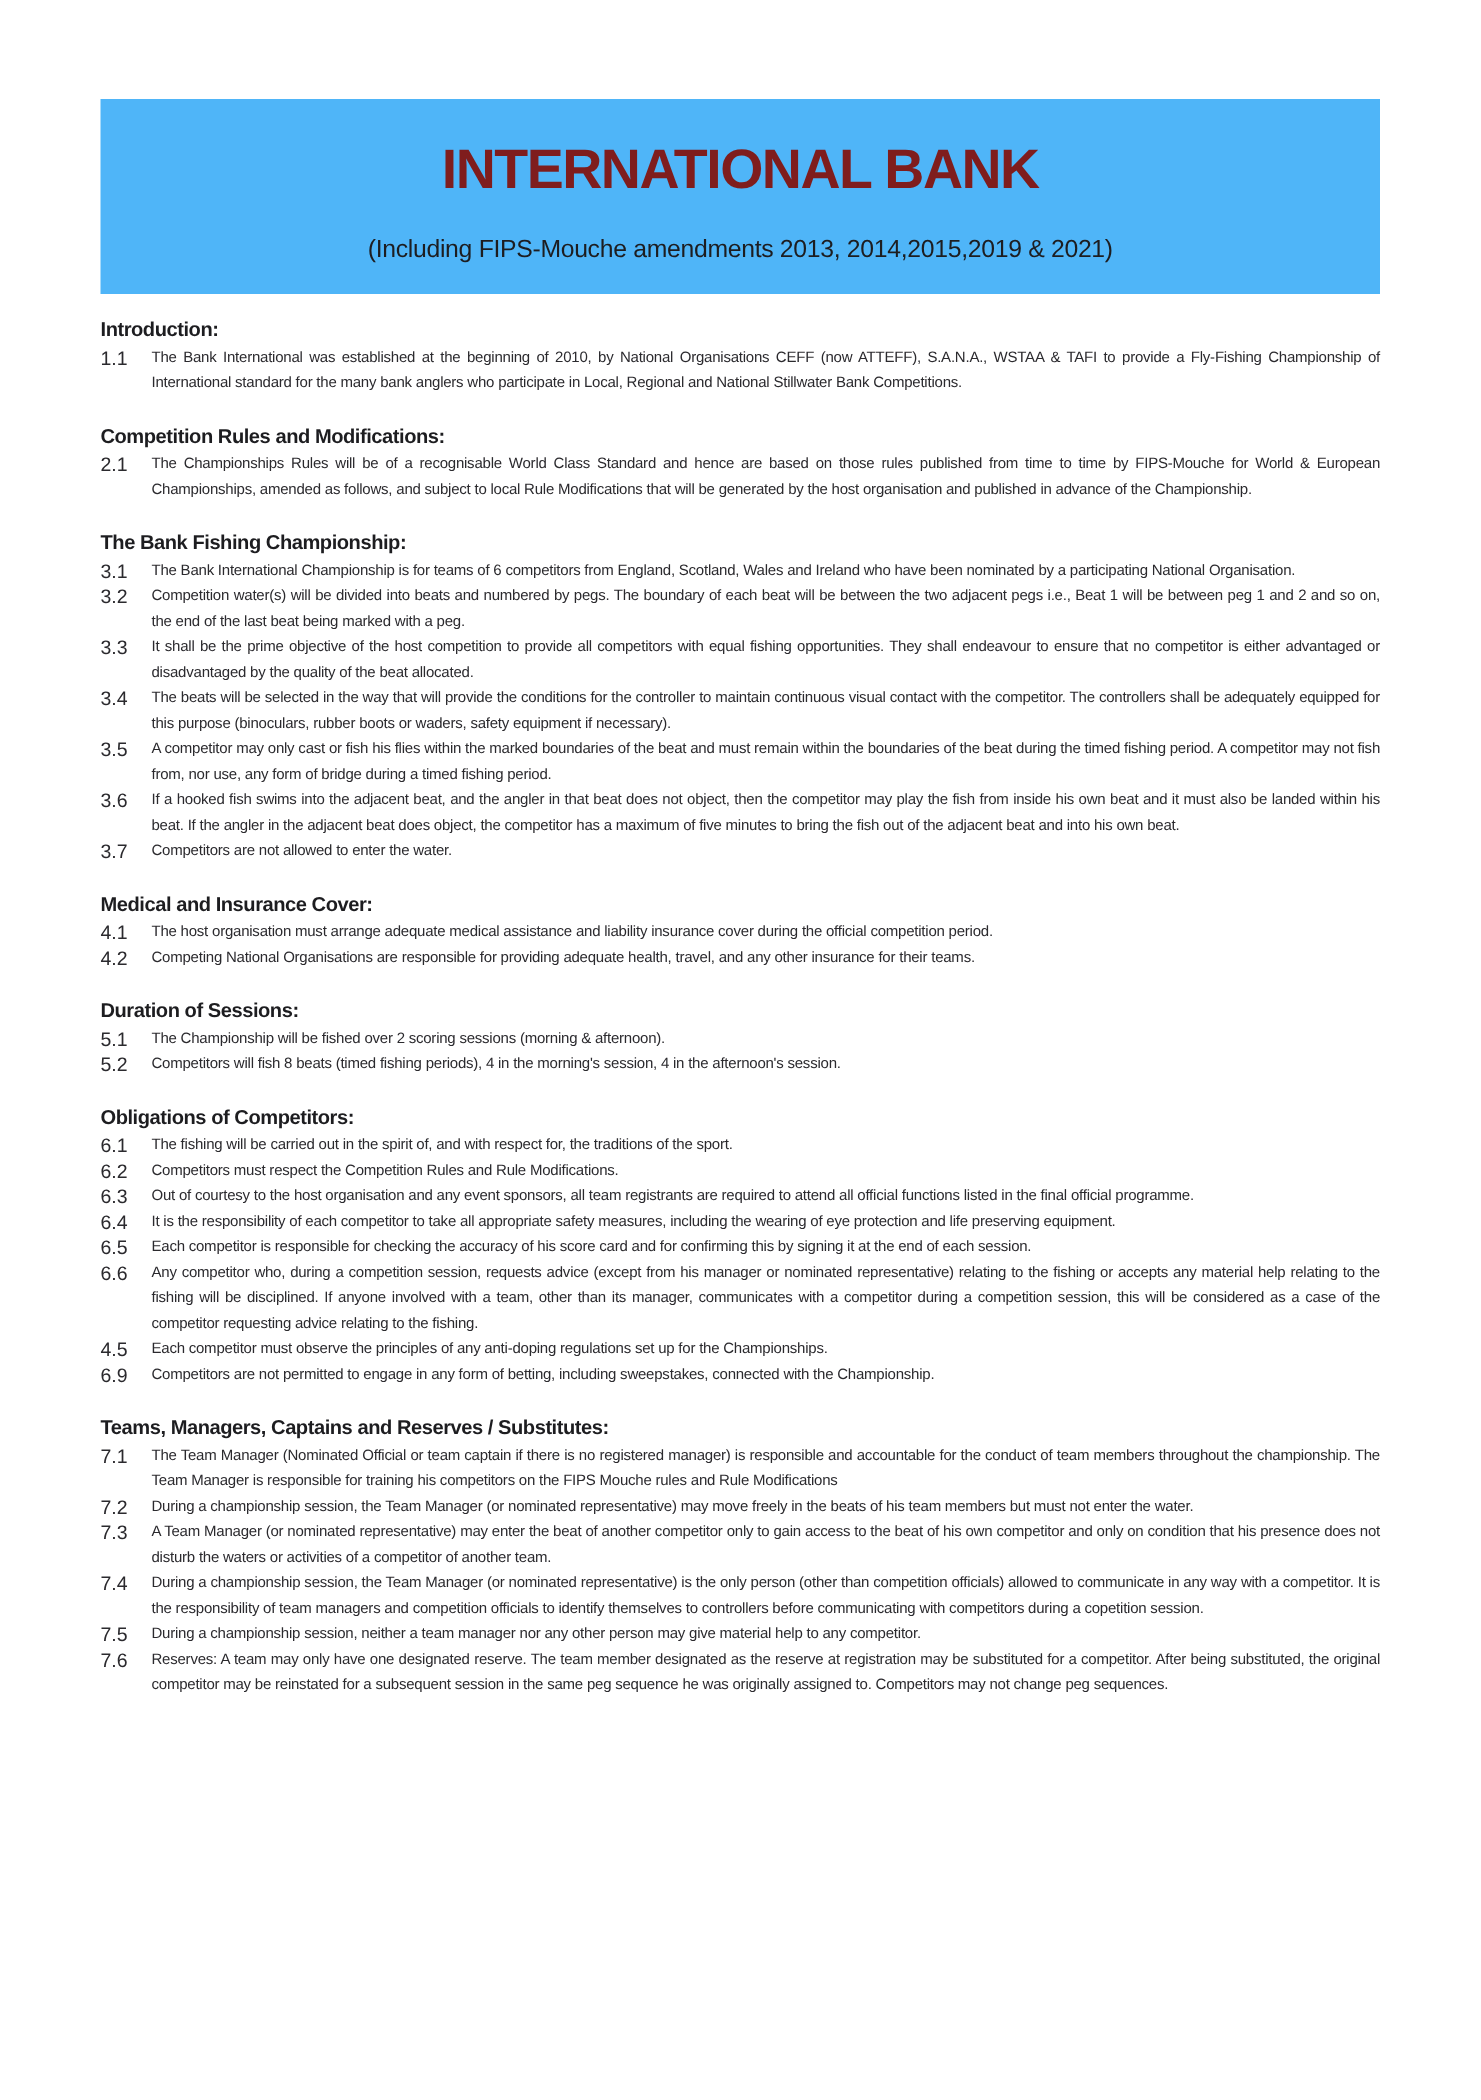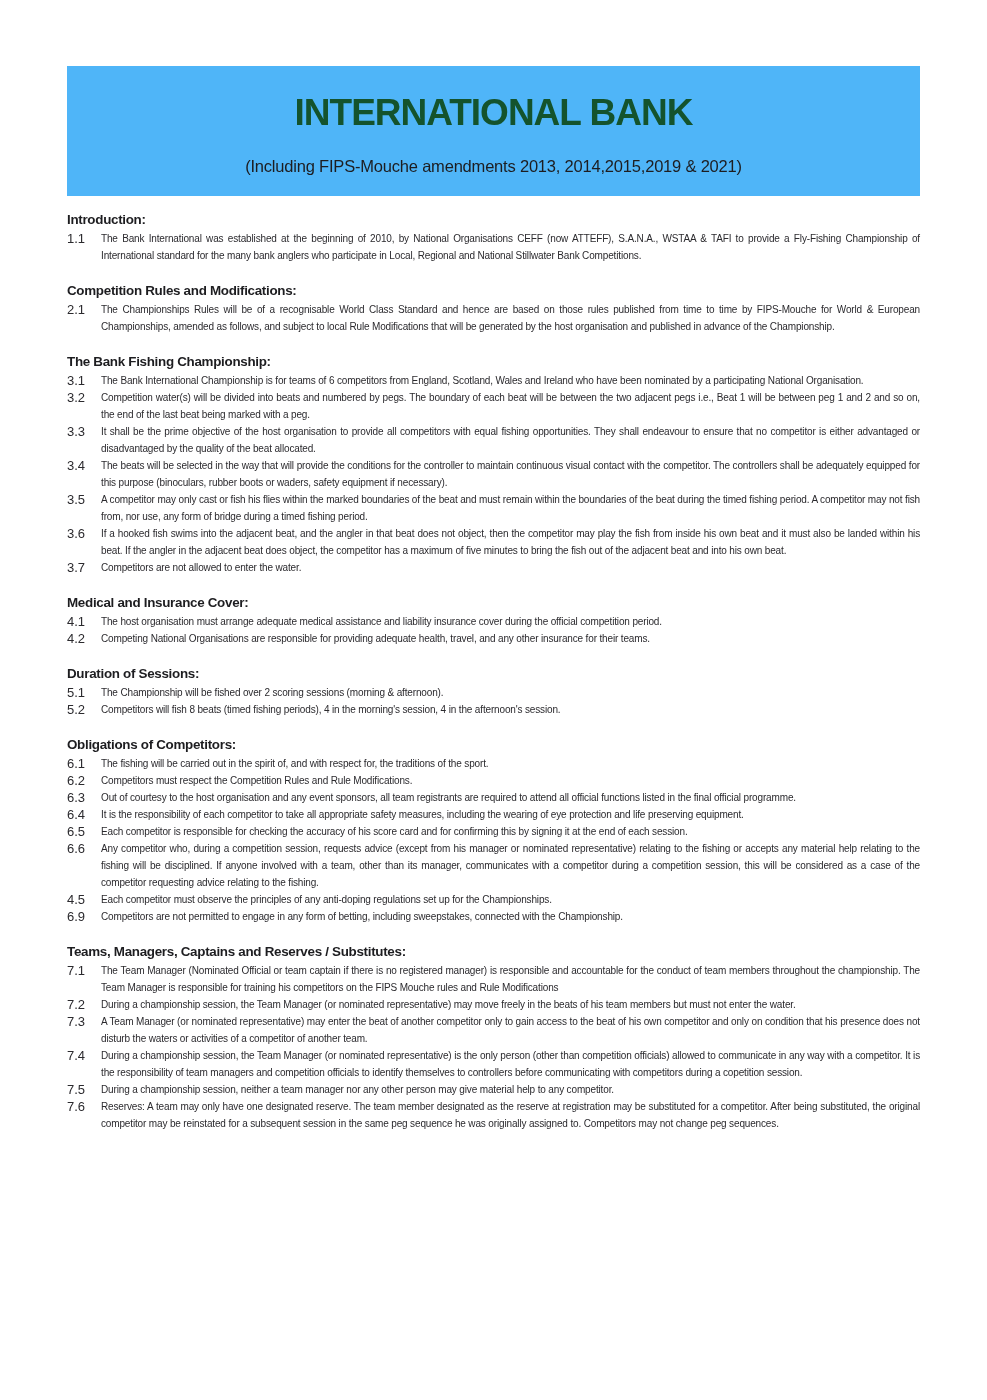--- a/index.html
+++ b/index.html
@@ -26,21 +26,21 @@
     background: #4fb5f8;
     text-align: center;
     padding: 25px 14px 20px 14px;
     box-sizing: border-box;
   }
   .title-line {
     font-weight: bold;
     font-size: 37px;
     line-height: 1.17;
     letter-spacing: -1px;
-    color: #14532d;
+    color: #7f1d1d;
   }
   .subtitle {
     font-size: 16.5px;
     margin-top: 23px;
     color: #1d1d20;
     letter-spacing: -0.2px;
   }
   .content {
     margin: 15px 67px 0 67px;
   }
@@ -107,21 +107,21 @@
         <div class="rule-item">
           <span class="rule-num">3.1</span>
           <p class="rule-text">The Bank International Championship is for teams of 6 competitors from England, Scotland, Wales and Ireland who have been nominated by a participating National Organisation.</p>
         </div>
         <div class="rule-item">
           <span class="rule-num">3.2</span>
           <p class="rule-text">Competition water(s) will be divided into beats and numbered by pegs. The boundary of each beat will be  between the two adjacent pegs i.e., Beat 1 will be between peg 1 and 2 and so on, the end of the last beat being marked with a peg.</p>
         </div>
         <div class="rule-item">
           <span class="rule-num">3.3</span>
-          <p class="rule-text">It shall be the prime objective of the host organisation to provide all competitors with equal fishing  opportunities. They shall endeavour to ensure that no competitor is either advantaged or disadvantaged by the quality of the beat allocated.</p>
+          <p class="rule-text">It shall be the prime objective of the host competition to provide all competitors with equal fishing  opportunities. They shall endeavour to ensure that no competitor is either advantaged or disadvantaged by the quality of the beat allocated.</p>
         </div>
         <div class="rule-item">
           <span class="rule-num">3.4</span>
           <p class="rule-text">The beats will be selected in the way that will provide the conditions for the controller to maintain  continuous visual contact with the competitor. The controllers shall be adequately equipped for this purpose (binoculars, rubber boots or waders, safety equipment if necessary).</p>
         </div>
         <div class="rule-item">
           <span class="rule-num">3.5</span>
           <p class="rule-text">A competitor may only cast or fish his flies within the marked boundaries of the beat and must remain within the boundaries of the beat during the timed fishing period. A competitor may not fish from, nor use, any form of bridge during a timed fishing period.</p>
         </div>
         <div class="rule-item">

